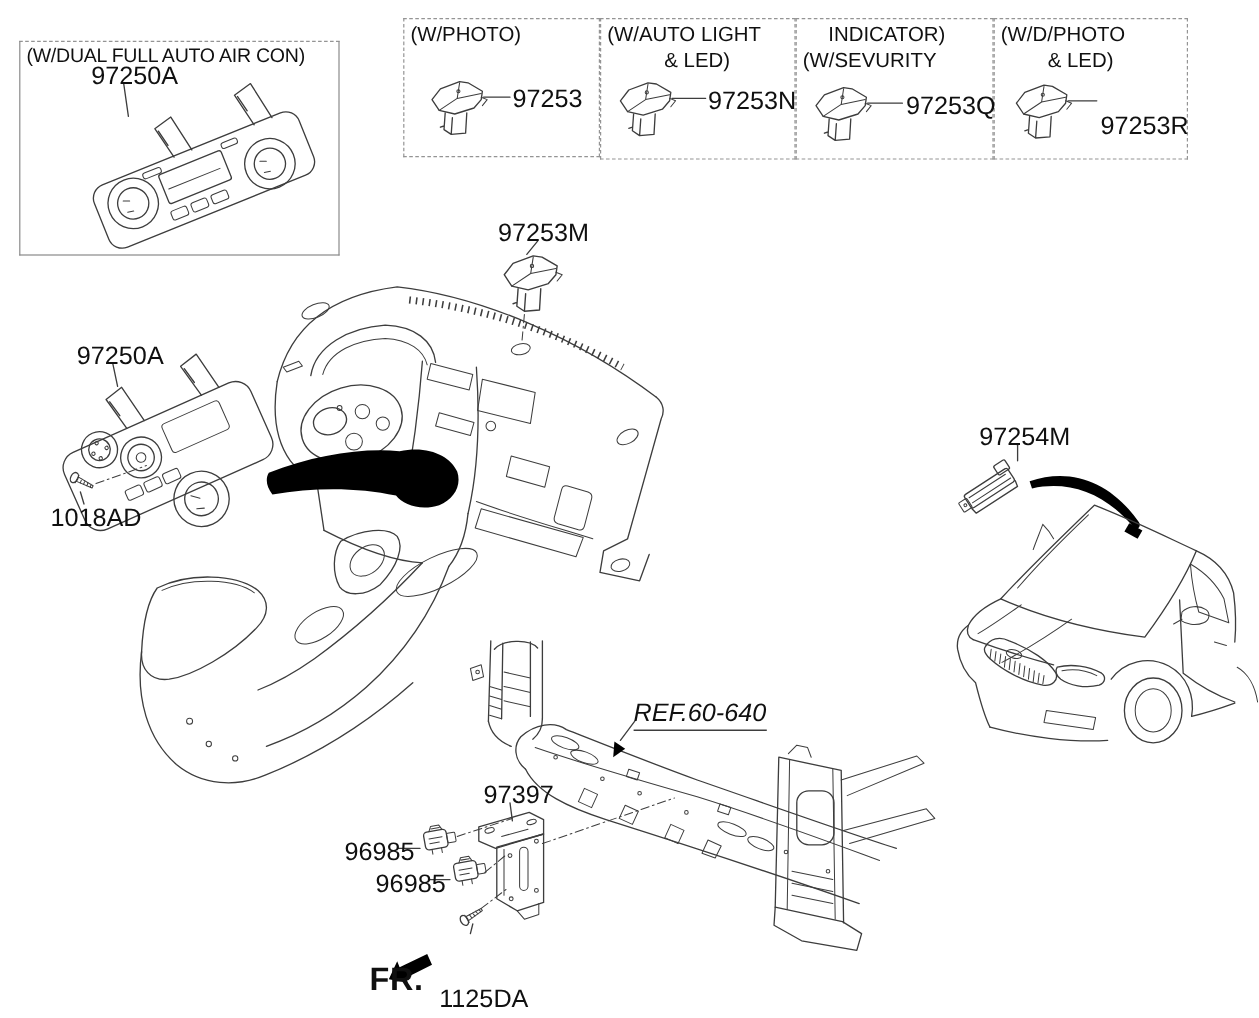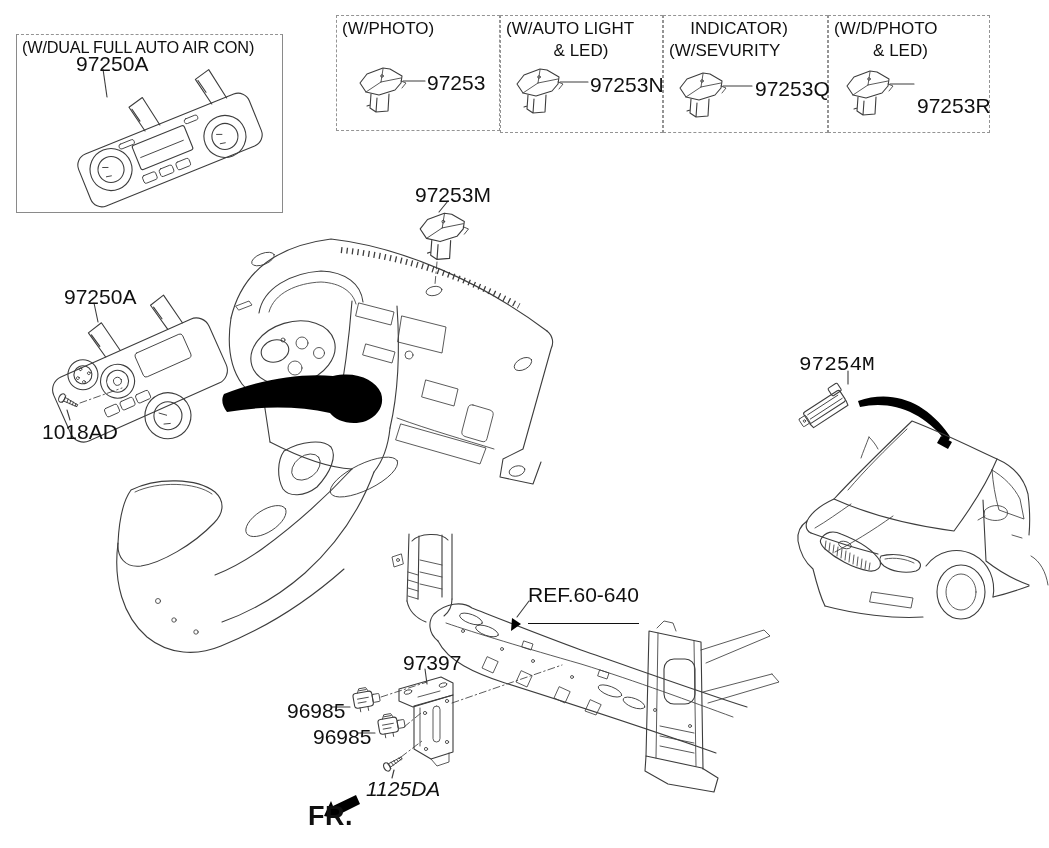--- a/index.html
+++ b/index.html
@@ -12,21 +12,21 @@
   .dd{stroke-dasharray:7 3 1.5 3;}
   .ink{fill:var(--ink);stroke:none;}
   .hatch{fill:none;stroke:var(--line);stroke-width:6;stroke-dasharray:1.3 4.2;}
   .obox{position:absolute;border:1.3px dashed var(--boxb);box-sizing:border-box;}
   .obox.mainbox{border:1.2px solid #8a8a8a;border-top:1.3px dashed var(--boxb);}
   .obox-title{font-size:17px;line-height:1.12;color:var(--labelc);padding:3px 4px 0 5px;white-space:nowrap;}
   .obox-title.small{font-size:16.3px;letter-spacing:-0.2px;}
   .t2{text-align:center;}
   .pr6{padding-right:6px;} .pr18{padding-right:18px;} .pr22{padding-right:22px;}
   .lbl{position:absolute;font-size:21px;color:var(--labelc);white-space:nowrap;}
-  .ref{border-bottom:1.2px solid var(--labelc);padding-bottom:16px;}
+  .ref{border-bottom:1.2px solid var(--labelc);padding-bottom:1px;font-style:italic;}
   .fr{font-size:27px;font-weight:700;letter-spacing:.5px;margin-left:20px;}
 </style>
 </head>
 <body>
 
 <div class="stage">
 
   <svg class="art" viewBox="0 0 1049 848">
     <defs>
       <g id="psensor">
@@ -274,21 +274,21 @@
   </div>
 
   <div class="lbl" style="left:76px;top:52px;">97250A</div>
   <div class="lbl" style="left:427px;top:71px;">97253</div>
   <div class="lbl" style="left:590px;top:73px;">97253N</div>
   <div class="lbl" style="left:755px;top:77px;">97253Q</div>
   <div class="lbl" style="left:917px;top:74px;margin-top:20px;">97253R</div>
   <div class="lbl" style="left:415px;top:183px;">97253M</div>
   <div class="lbl" style="left:64px;top:285px;">97250A</div>
   <div class="lbl" style="left:42px;top:420px;">1018AD</div>
-  <div class="lbl" style="left:799px;top:353px;font-family:Liberation Mono, monospace;">97254M</div>
+  <div class="lbl" style="left:816px;top:353px;">97254M</div>
   <div class="lbl ref" style="left:528px;top:583px;">REF.60-640</div>
   <div class="lbl" style="left:403px;top:651px;">97397</div>
   <div class="lbl" style="left:287px;top:699px;">96985</div>
   <div class="lbl" style="left:313px;top:725px;">96985</div>
-  <div class="lbl" style="left:366px;top:777px;font-style:italic;">1125DA</div>
+  <div class="lbl" style="left:366px;top:821px;">1125DA</div>
   <div class="lbl fr" style="left:288px;top:801px;">FR.</div>
 
 </div>
 
 </body></html>

